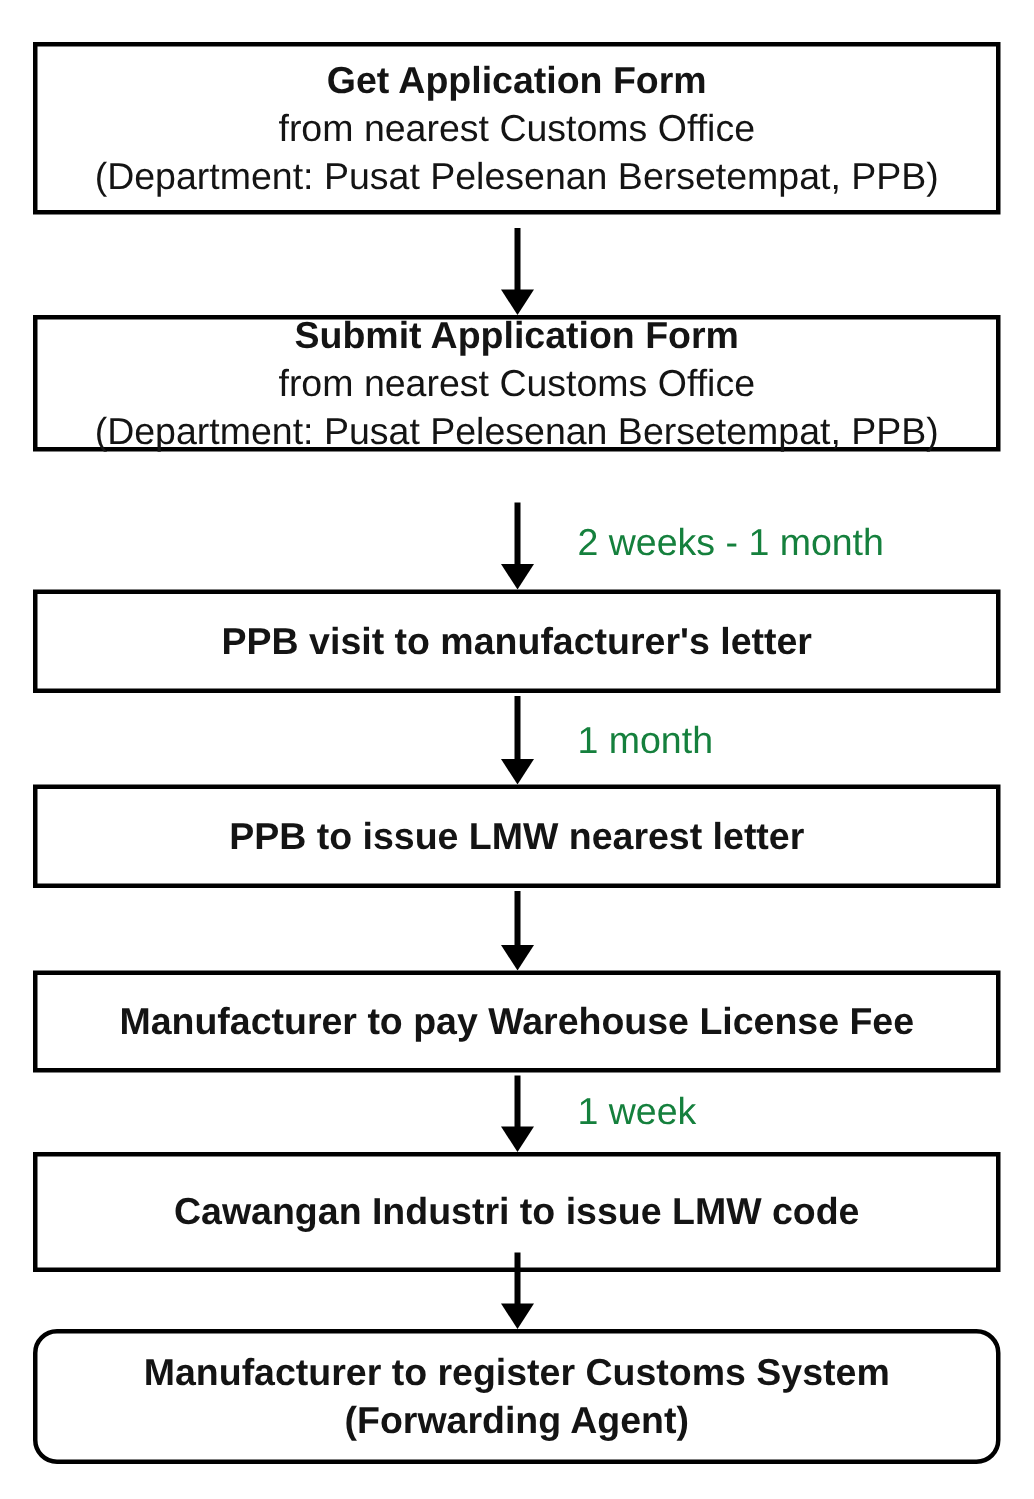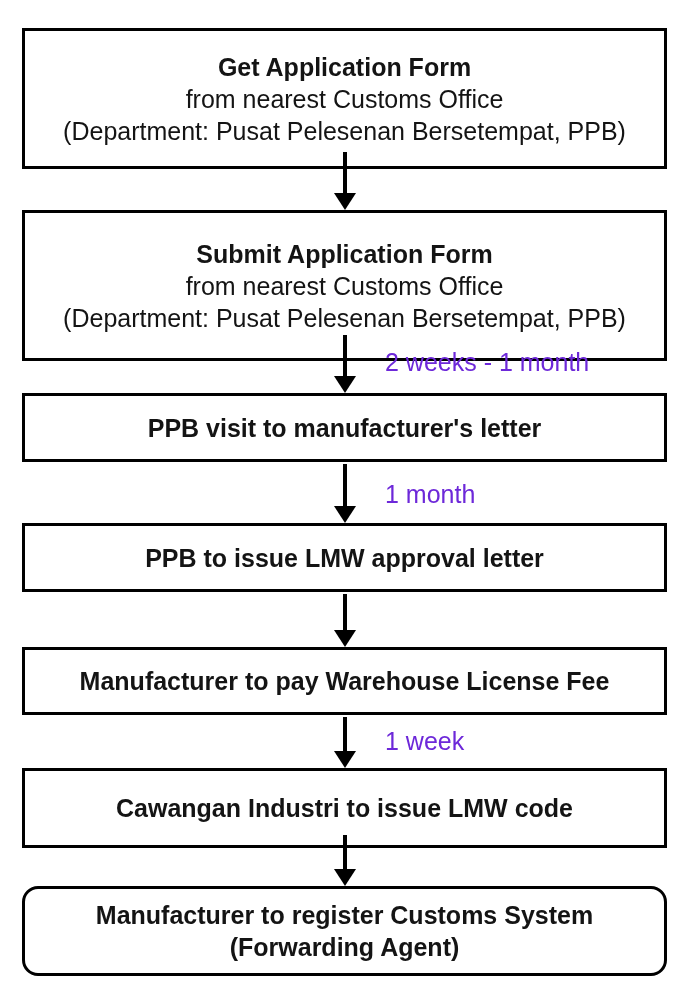--- a/index.html
+++ b/index.html
@@ -58,41 +58,41 @@
     border-left: 11px solid transparent;
     border-right: 11px solid transparent;
     border-top: 17px solid #000000;
   }
 
   .alabel {
     position: absolute;
     left: 385px;
     font-size: 25px;
     line-height: 30px;
-    color: #6d28d9;
+    color: #15803d;
     white-space: nowrap;
   }
 </style>
 </head>
 <body>
 
 <div class="canvas">
 
-  <div class="box" style="top:28px; height:141px;">
+  <div class="box" style="top:28px; height:115px;">
     <div class="t bold">Get Application Form</div>
     <div class="t">from nearest Customs Office</div>
     <div class="t">(Department: Pusat Pelesenan Bersetempat, PPB)</div>
   </div>
 
   <div class="arrow" style="top:152px; height:58px;">
     <div class="stem"></div>
     <div class="head"></div>
   </div>
 
-  <div class="box" style="top:210px; height:151px;">
+  <div class="box" style="top:210px; height:91px;">
     <div class="t bold">Submit Application Form</div>
     <div class="t">from nearest Customs Office</div>
     <div class="t">(Department: Pusat Pelesenan Bersetempat, PPB)</div>
   </div>
 
   <div class="arrow" style="top:335px; height:58px;">
     <div class="stem"></div>
     <div class="head"></div>
   </div>
   <div class="alabel" style="top:347px;">2 weeks - 1 month</div>
@@ -101,21 +101,21 @@
     <div class="t bold">PPB visit to manufacturer's letter</div>
   </div>
 
   <div class="arrow" style="top:464px; height:59px;">
     <div class="stem"></div>
     <div class="head"></div>
   </div>
   <div class="alabel" style="top:479px;">1 month</div>
 
   <div class="box" style="top:523px; height:69px;">
-    <div class="t bold">PPB to issue LMW approval letter</div>
+    <div class="t bold">PPB to issue LMW nearest letter</div>
   </div>
 
   <div class="arrow" style="top:594px; height:53px;">
     <div class="stem"></div>
     <div class="head"></div>
   </div>
 
   <div class="box" style="top:647px; height:68px;">
     <div class="t bold">Manufacturer to pay Warehouse License Fee</div>
   </div>

